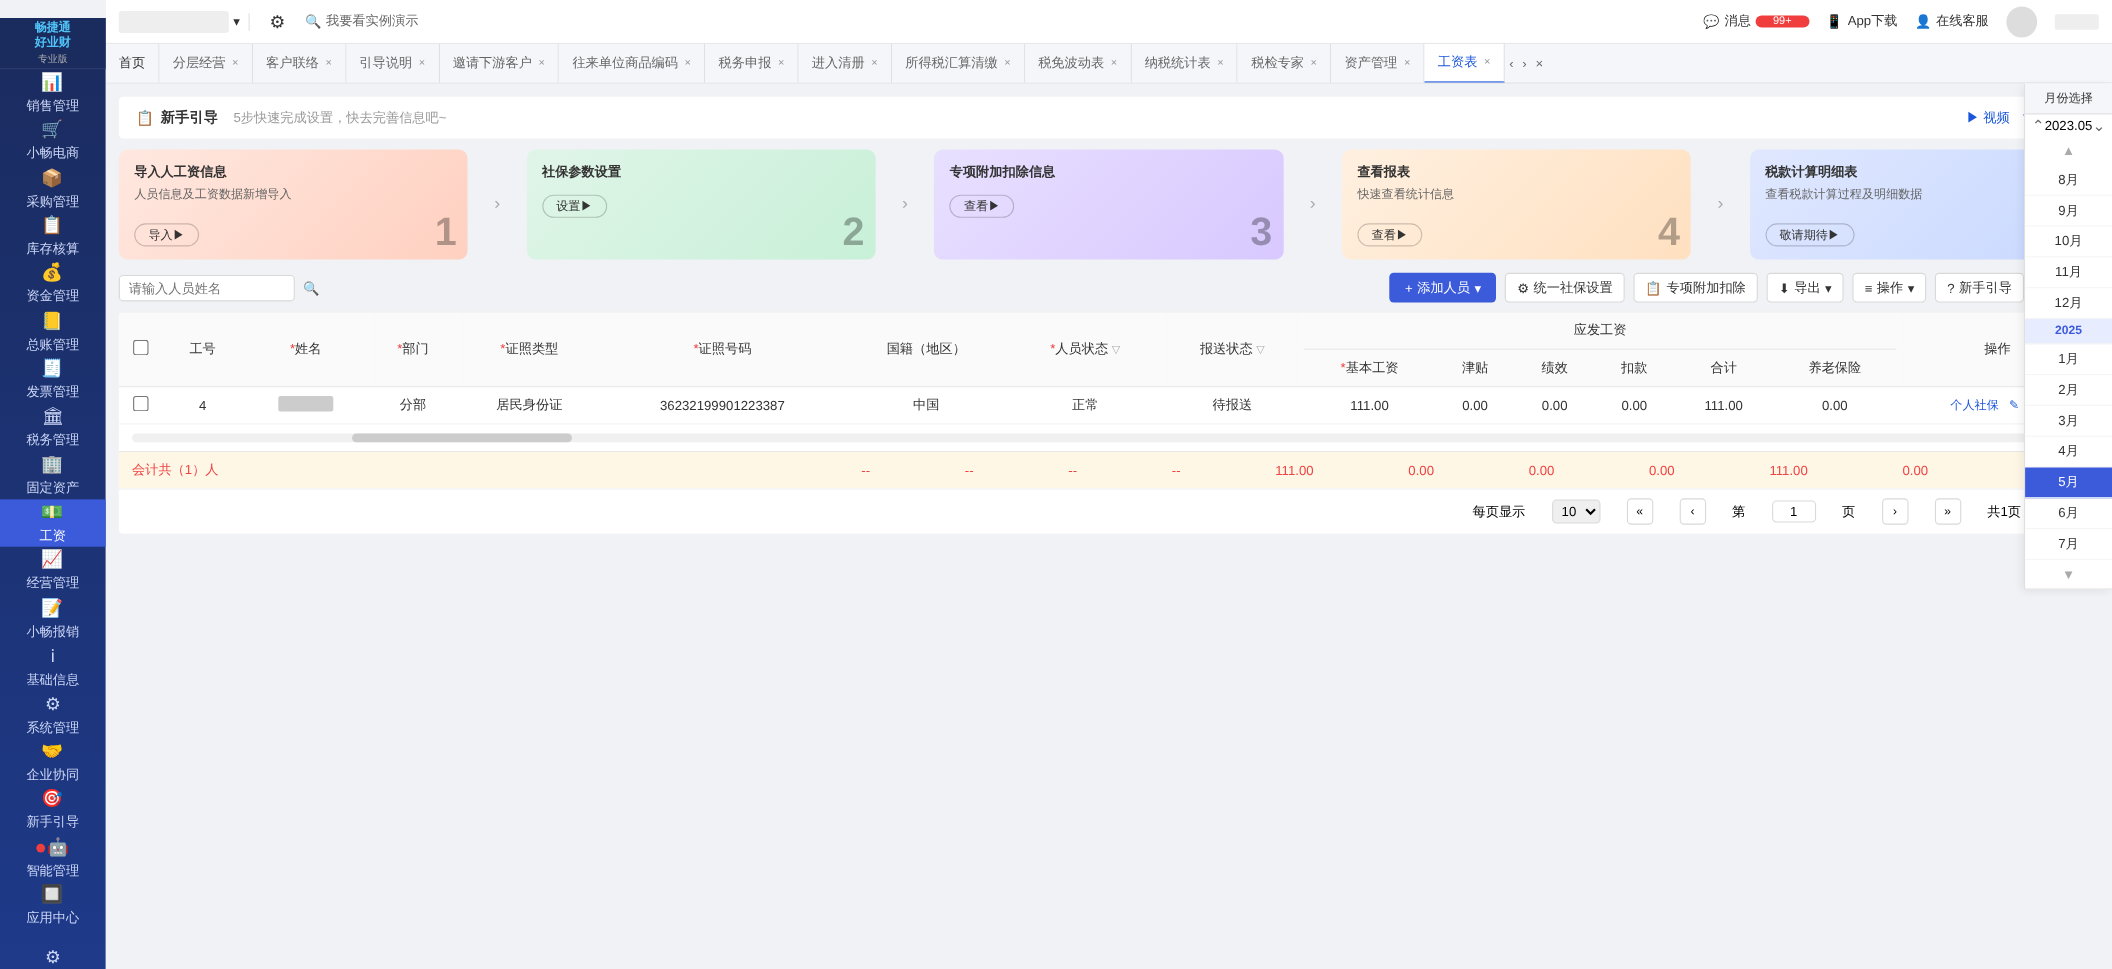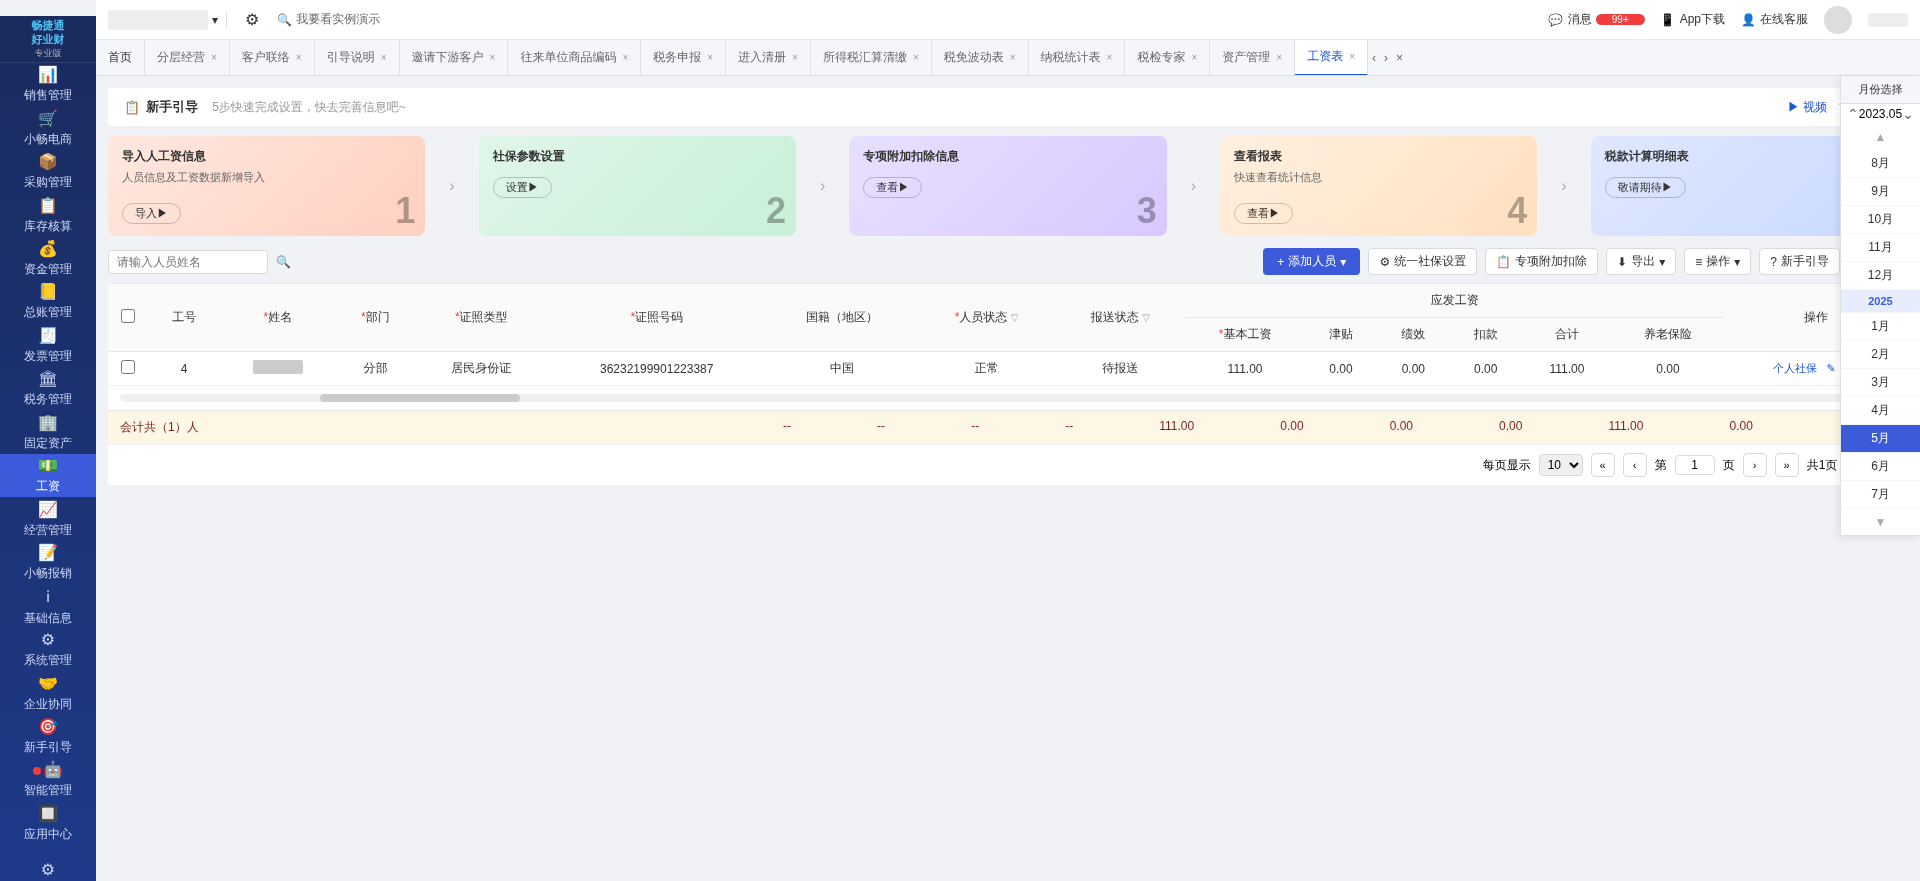--- a/index.html
+++ b/index.html
@@ -133,27 +133,27 @@
       text-align: center; font-size: 12px; color: #333;
     }
     .th-group { background: #f5f5f5; font-weight: bold; }
     .required-star { color: #f03e3e; }
     .action-link { color: #1a56db; cursor: pointer; margin: 0 3px; font-size: 11px; }
     .name-blur { background: #ccc; color: transparent; border-radius: 2px; width: 50px; display: inline-block; height: 14px; }
 
     
     .table-footer {
       background: #fff7e6; border-top: 1px solid #e8e8e8; padding: 8px 12px;
-      display: flex; align-items: flex-start; font-size: 12px; color: #7f1d1d;
+      display: flex; align-items: center; font-size: 12px; color: #ef4444;
     }
 
     
     .pagination {
       background: #fff; border-top: 1px solid #f0f0f0; padding: 8px 16px;
-      display: flex; align-items: center; justify-content: flex-end; gap: 8px; font-size: 12px;
+      display: flex; align-items: center; justify-content: flex-end; gap: 24px; font-size: 12px;
     }
     .page-btn {
       width: 24px; height: 24px; border: 1px solid #d9d9d9; border-radius: 4px;
       display: inline-flex; align-items: center; justify-content: center;
       cursor: pointer; background: #fff; font-size: 11px;
     }
     .page-select { border: 1px solid #d9d9d9; border-radius: 4px; padding: 2px 4px; font-size: 12px; }
     .scrollbar-track {
       height: 8px; background: #f0f0f0; border-radius: 4px; margin: 4px 0;
       position: relative;
@@ -420,20 +420,21 @@
     <div class="step-arrow">›</div>
     <div class="step-card step-card-4">
       <div class="step-title">查看报表</div>
       <div class="step-desc">快速查看统计信息</div>
       <button class="step-btn">查看▶</button>
       <span class="step-num">4</span>
     </div>
     <div class="step-arrow">›</div>
     <div class="step-card step-card-5">
       <div class="step-title">税款计算明细表</div>
+      <div class="step-desc">查看税款计算过程及明细数据</div>
       <button class="step-btn">敬请期待▶</button>
       <span class="step-num">5</span>
     </div>
   </div>
 
   <div class="toolbar">
     <div class="toolbar-left">
       <input type="text" class="search-input" placeholder="请输入人员姓名" style="">
       <span style="cursor:pointer;color:#aaa;">🔍</span>
     </div>

